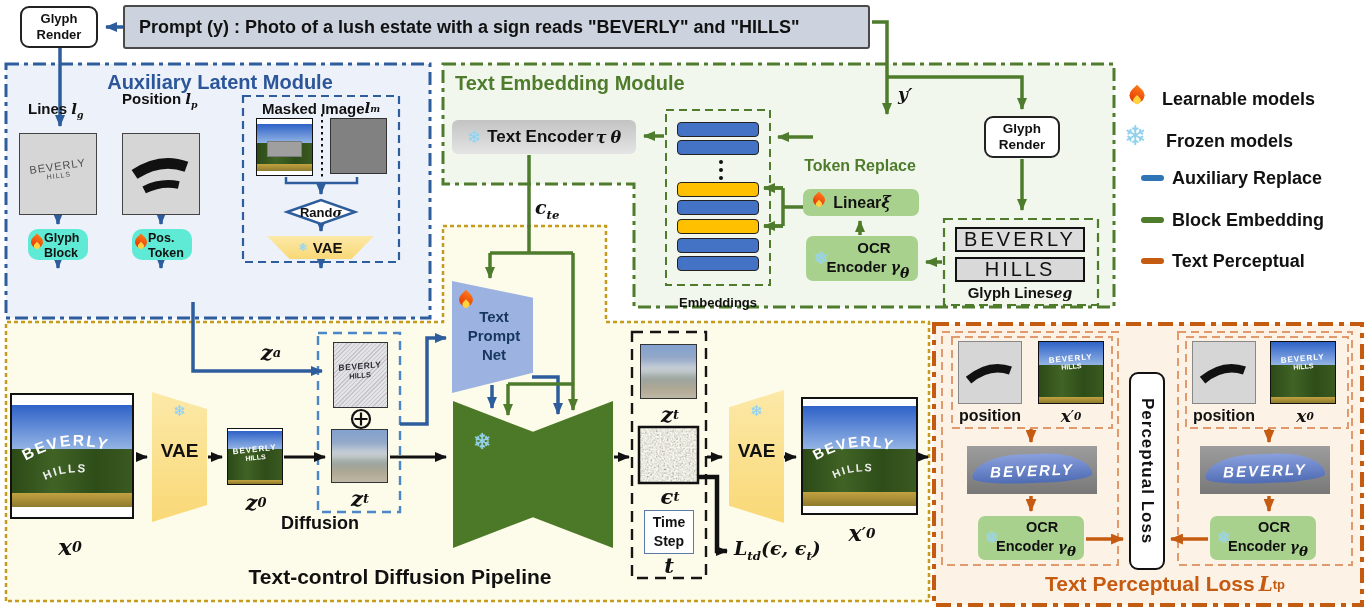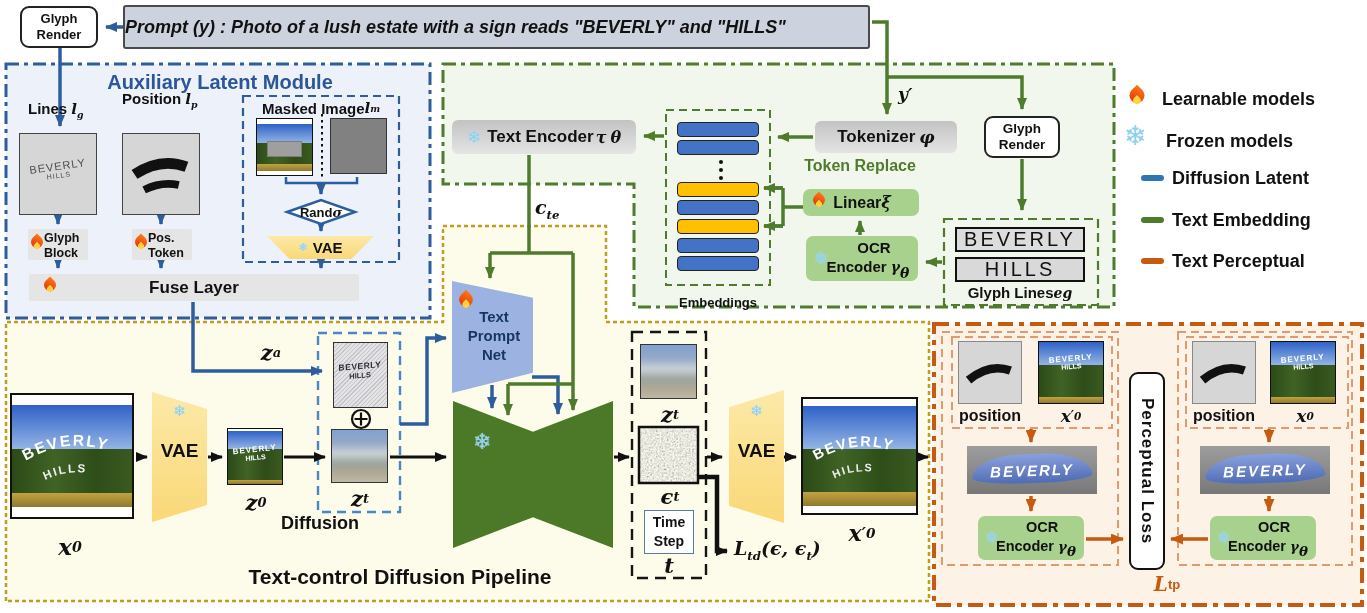--- a/index.html
+++ b/index.html
@@ -6,21 +6,21 @@
   #canvas{position:relative;width:1367px;height:613px;background:#fff;overflow:hidden;
           font-family:"Liberation Sans",sans-serif;color:#111}
   .ab{position:absolute;box-sizing:border-box}
   .c{display:flex;align-items:center;justify-content:center;text-align:center}
   .b{font-weight:bold}
   .mt{font-family:"DejaVu Serif",serif;font-style:italic;font-weight:bold}
   .sb{font-size:.62em;vertical-align:-.4em}
   .sp{font-size:.72em;vertical-align:.55em}
   .roundbox{background:#fff;border:2px solid #222;border-radius:9px}
   .grad-gray{background:linear-gradient(180deg,#c3c3c3,#e4e4e4);border-radius:6px}
-  .blue-block{background:#e5e5e5;border-radius:2px}
+  .blue-block{background:#5eead4;border-radius:10px}
   .green-block{background:#a9d18e;border-radius:7px}
   .vae{background:linear-gradient(180deg,#fce9a8,#f9d876)}
   .snow{color:#8fd0ee;font-style:normal;font-weight:normal;text-shadow:0 0 1px #bfe6f5}
   .fire{position:absolute;width:14px;height:17px}
   .fire .o{position:absolute;left:.5px;top:0;width:12px;height:12px;
            background:linear-gradient(160deg,#ff7a1a,#e03000);border-radius:0 50% 50% 50%;transform:rotate(45deg)}
   .fire .y{position:absolute;left:3.5px;top:6.5px;width:6px;height:6px;background:#ffd23e;
            border-radius:0 50% 50% 50%;transform:rotate(45deg)}
   .bar{position:absolute;left:677px;width:80px;height:13px;border:1.5px solid #222;border-radius:4px}
   .bar.blue{background:#4472c4}.bar.yell{background:#ffc000}
@@ -151,35 +151,35 @@
   <g>
     <rect x="639" y="427" width="59" height="56" fill="#9a9a9a" filter="url(#nzf)"></rect>
     <rect x="639" y="427" width="59" height="56" fill="none" stroke="#111" stroke-width="2.5"></rect>
   </g>
 </svg>
 
 <div class="ab roundbox c b" style="left:20px;top:6px;width:78px;height:42px;font-size:13px;line-height:1.2">
       <span style="width:46px">Glyph Render</span>
     </div>
 <div class="ab" style="left:123px;top:5px;width:747px;height:44px;background:#ccd3de;border:2.5px solid #4a4a4a;border-radius:3px;display:flex;align-items:center">
-  <span class="b" style="font-style:italic;font-size:18px;">Prompt (y) :  Photo of a lush estate with a sign reads "BEVERLY" and "HILLS"</span>
+  <span class="b" style="font-size:18px;padding-left:14px">Prompt (y) :  Photo of a lush estate with a sign reads "BEVERLY" and "HILLS"</span>
 </div>
 
 <div class="ab" style="left:1124px;top:86px;width:240px;height:200px">
   <span class="fire" style="left:6px;top:4px;transform:scale(1.25)">
         <i class="o"></i>
         <i class="y"></i>
       </span>
   <span class="ab b" style="left:38px;top:3px;font-size:18px">Learnable models</span>
   <span class="ab snow" style="left:0px;top:34px;font-size:27px">❄</span>
   <span class="ab b" style="left:42px;top:45px;font-size:18px">Frozen models</span>
   <span class="ab" style="left:17px;top:89px;width:23px;height:5.5px;border-radius:3px;background:#2e75b6"></span>
-  <span class="ab b" style="left:48px;top:82px;font-size:18px">Diffusion Latent</span>
+  <span class="ab b" style="left:48px;top:82px;font-size:18px">Auxiliary Replace</span>
   <span class="ab" style="left:17px;top:131px;width:23px;height:5.5px;border-radius:3px;background:#4e7c2c"></span>
-  <span class="ab b" style="left:48px;top:124px;font-size:18px">Text Embedding</span>
+  <span class="ab b" style="left:48px;top:124px;font-size:18px">Block Embedding</span>
   <span class="ab" style="left:17px;top:172px;width:23px;height:5.5px;border-radius:3px;background:#c55a11"></span>
   <span class="ab b" style="left:48px;top:165px;font-size:18px">Text Perceptual</span>
 </div>
 
 <div class="ab c b" style="left:60px;top:71px;width:320px;font-size:20px;color:#2c5699">
       <span>Auxiliary Latent Module</span>
     </div>
 
 <div class="ab" style="left:28px;top:100px;font-size:15px;font-weight:600"><span>Lines </span><span class="mt">l</span><span class="mt sb">g</span></div>
 <div class="ab grayimg" style="left:19px;top:133px;width:78px;height:82px">
@@ -227,40 +227,30 @@
       </span>
   <div class="b" style="font-size:12.5px;line-height:1.2;padding:2px 0 0 16px;width:40px">Glyph Block</div>
 </div>
 <div class="ab blue-block" style="left:132px;top:229px;width:60px;height:31px">
   <span class="fire" style="left:2px;top:7px">
         <i class="o"></i>
         <i class="y"></i>
       </span>
   <div class="b" style="font-size:12.5px;line-height:1.2;padding:2px 0 0 16px;width:40px">Pos. Token</div>
 </div>
-<div class="ab blue-block c" style="left:29px;top:274px;width:330px;height:27px">
-  <span class="fire" style="left:14px;top:5px">
-        <i class="o"></i>
-        <i class="y"></i>
-      </span>
-  <span class="b" style="font-size:17px">Fuse Layer</span>
-</div>
-
+
+<div class="ab b" style="left:455px;top:72px;font-size:20px;color:#4e7c2c"><span>Text Embedding Module</span></div>
 
 <div class="ab grad-gray c" style="left:452px;top:120px;width:184px;height:34px;gap:6px">
   <span class="snow" style="font-size:17px">❄</span>
   <span class="b" style="font-size:17px">Text Encoder </span>
   <span class="mt" style="font-size:16px;margin-left:-4px">τ</span>
       <span class="mt sb" style="font-size:16px;margin-left:-2px">θ</span>
 </div>
 
-<div class="ab grad-gray c" style="left:815px;top:121px;width:142px;height:32px;gap:4px">
-  <span class="b" style="font-size:17px">Tokenizer </span>
-  <span class="mt" style="font-size:17px">φ</span>
-</div>
 <div class="ab mt" style="left:898px;top:84px;font-size:17px"><span>y′</span></div>
 <div class="ab c b" style="left:795px;top:157px;width:130px;font-size:16px;color:#4e7c2c">
       <span>Token Replace</span>
     </div>
 
 <div class="ab roundbox c b" style="left:984px;top:116px;width:76px;height:42px;font-size:13.5px;line-height:1.2">
       <span style="width:48px">Glyph Render</span>
     </div>
 
 <div class="bar blue" style="top:122px"></div>
@@ -488,17 +478,18 @@
   <div class="ab c" style="inset:0;font-size:15px;font-weight:bold;font-style:italic;color:#fff;letter-spacing:2px;transform:rotate(-2deg)">BEVERLY</div>
 </div>
 
 <div class="ab green-block" style="left:1210px;top:516px;width:106px;height:44px">
   <span class="ab snow" style="left:7px;top:12px;font-size:16px">❄</span>
   <div class="ab b" style="left:26px;top:3px;width:76px;text-align:center;font-size:14.5px">OCR</div>
   <div class="ab b" style="left:12px;top:22px;width:92px;text-align:center;font-size:14.5px"><span>Encoder </span><span class="mt" style="font-size:13.5px">γ</span><span class="mt sb" style="font-size:13.5px">θ</span></div>
 </div>
 
 <div class="ab c b" style="left:1000px;top:572px;width:330px;font-size:21px;color:#c55a11">
+  <span>Text Perceptual Loss </span>
   <span class="mt" style="font-size:20px;margin-left:4px">L</span>
       <span class="b" style="font-size:13px;vertical-align:-4px">tp</span>
 </div>
 
 </div>
 
 </body></html>

